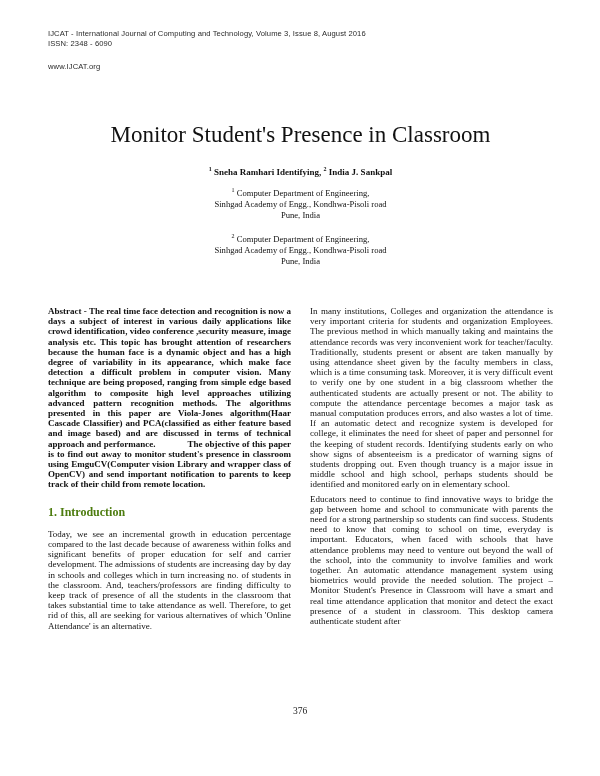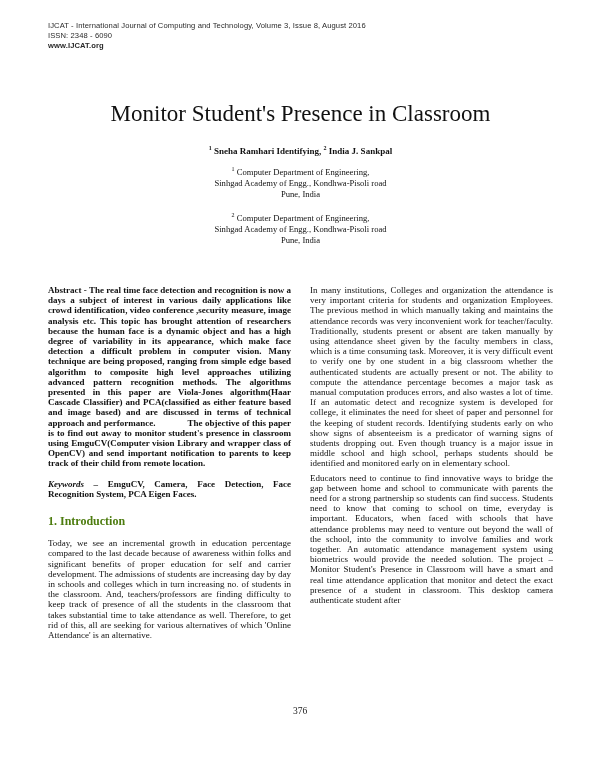--- a/index.html
+++ b/index.html
@@ -8,30 +8,30 @@
     background: #ffffff;
     color: #1a1a1a;
     font-family: "Liberation Serif", serif;
     position: relative;
     overflow: hidden;
   }
   .page {
     position: relative;
     width: 600px;
     height: 733px;
-    padding: 21px 47px 0 48px;
+    padding: 29px 47px 0 48px;
   }
   .journal-header {
     font-family: "Liberation Sans", sans-serif;
     font-size: 7.6px;
     line-height: 10px;
     color: #2a2a2a;
     letter-spacing: 0.1px;
   }
-  .journal-header .url { font-weight: bold; }
+  .journal-header .url { font-weight: normal; margin-top: 13px; }
   .paper-title {
     font-family: "Liberation Serif", serif;
     font-weight: normal;
     font-size: 23px;
     line-height: 30px;
     text-align: center;
     margin-top: 48px;
     color: #111;
   }
   .authors-line {
@@ -115,21 +115,20 @@
   <div class="affil affil-block2">
     <div><sup>2</sup><span> Computer Department of Engineering,</span></div>
     <div>Sinhgad Academy of Engg., Kondhwa-Pisoli road</div>
     <div>Pune, India</div>
   </div>
 
   <div class="columns">
 
     <div class="col">
       <p class="abstract-para"><span>Abstract -</span><span> The real time face detection and recognition is now a days a subject of interest in various daily applications like crowd identification, video conference ,security measure, image analysis etc. This topic has brought attention of researchers because the human face is a dynamic object and has a high degree of variability in its appearance, which make face detection a difficult problem in computer vision. Many technique are being proposed, ranging from simple edge based algorithm to composite high level approaches utilizing advanced pattern recognition methods. The algorithms presented in this paper are Viola-Jones algorithm(Haar Cascade Classifier) and PCA(classified as either feature based and image based) and are discussed in terms of technical approach and performance.&nbsp;&nbsp;&nbsp;&nbsp;&nbsp;&nbsp;&nbsp;&nbsp;&nbsp;&nbsp;&nbsp;&nbsp; The objective of this paper is to find out away to monitor student's presence in classroom using EmguCV(Computer vision Library and wrapper class of OpenCV) and send important notification to parents to keep track of their child from remote location.</span></p>
-      <p class="keywords-para"><span class="kw-label">Keywords</span><span> – EmguCV, Camera, Face Detection, Face Recognition System, PCA Eigen Faces.</span></p>
       <h2 class="section-heading">1. Introduction</h2>
       <p class="intro-para">Today, we see an incremental growth in education percentage compared to the last decade because of awareness within folks and significant benefits of proper education for self and carrier development. The admissions of students are increasing day by day in schools and colleges which in turn increasing no. of students in the classroom. And, teachers/professors are finding difficulty to keep track of presence of all the students in the classroom that takes substantial time to take attendance as well. Therefore, to get rid of this, all are seeking for various alternatives of which 'Online Attendance' is an alternative.</p>
     </div>
 
     <div class="col">
       <p>In many institutions, Colleges and organization the attendance is very important criteria for students and organization Employees. The previous method in which manually taking and maintains the attendance records was very inconvenient work for teacher/faculty. Traditionally, students present or absent are taken manually by using attendance sheet given by the faculty members in class, which is a time consuming task. Moreover, it is very difficult event to verify one by one student in a big classroom whether the authenticated students are actually present or not. The ability to compute the attendance percentage becomes a major task as manual computation produces errors, and also wastes a lot of time. If an automatic detect and recognize system is developed for college, it eliminates the need for sheet of paper and personnel for the keeping of student records. Identifying students early on who show signs of absenteeism is a predicator of warning signs of students dropping out.  Even though truancy is a major issue in middle school and high school, perhaps students should be identified and monitored early on in elementary school.</p>
       <p class="right-para2">Educators need to continue to find innovative ways to bridge the gap between home and school to communicate with parents the need for a strong partnership so students can find success.  Students need to know that coming to school on time, everyday is important.  Educators, when faced with schools that have attendance problems may need to venture out beyond the wall of the school, into the community to involve families and work together. An automatic attendance management system using biometrics would provide the needed solution. The project – Monitor Student's Presence in Classroom will have a smart and real time attendance application that monitor and detect the exact presence of a student in classroom. This desktop camera authenticate student after</p>
     </div>
 
   </div>

